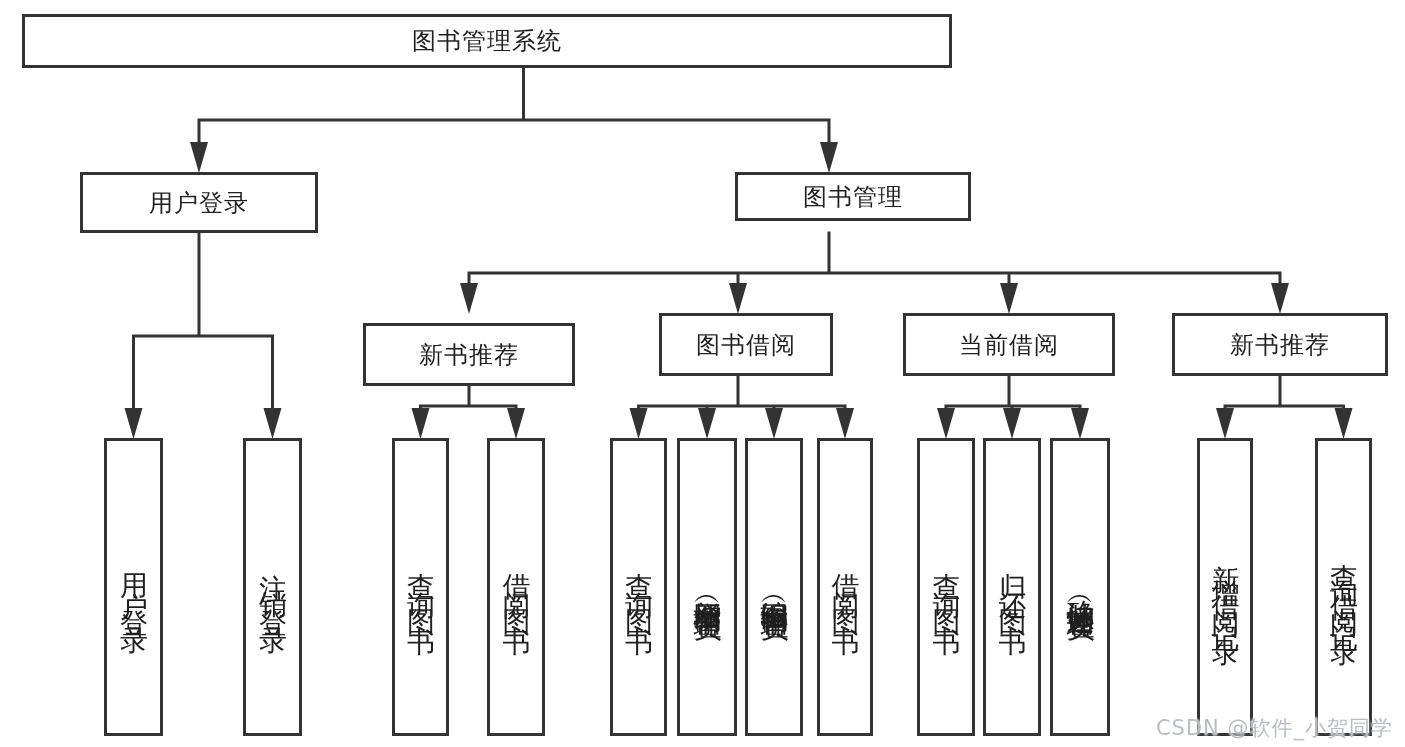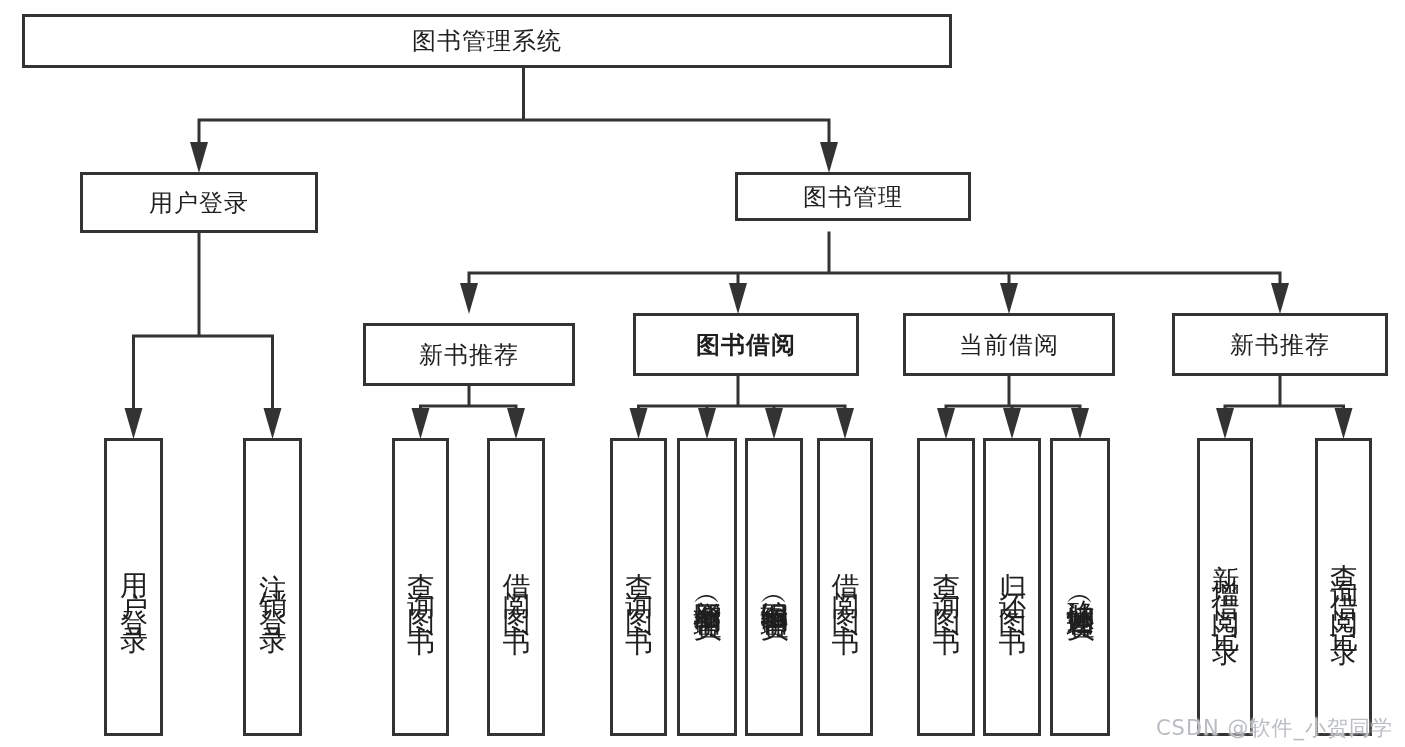--- a/index.html
+++ b/index.html
@@ -76,21 +76,21 @@
       </div>
       <div class="box h" style="left: 80px; top: 172px; width: 238px; height: 61px;">
         <span>用户登录</span>
       </div>
       <div class="box h" style="left: 711px; top: 172px; width: 236px; height: 49px; margin-left: 24px;">
         <span>图书管理</span>
       </div>
       <div class="box h" style="left: 363px; top: 313px; width: 212px; height: 63px; margin-top: 10px;">
         <span>新书推荐</span>
       </div>
-      <div class="box h" style="left: 633px; top: 313px; width: 226px; height: 63px; font-weight: bold;">
+      <div class="box h" style="left: 659px; top: 313px; width: 174px; height: 63px;">
         <span>图书借阅</span>
       </div>
       <div class="box h" style="left: 903px; top: 313px; width: 212px; height: 63px;">
         <span>当前借阅</span>
       </div>
       <div class="box h" style="left: 1172px; top: 313px; width: 216px; height: 63px;">
         <span>新书推荐</span>
       </div>
       <div class="box v" style="left: 104px; top: 438px; width: 59px; height: 298px;">
         <span style="letter-spacing: 18px;">用户登录</span>

